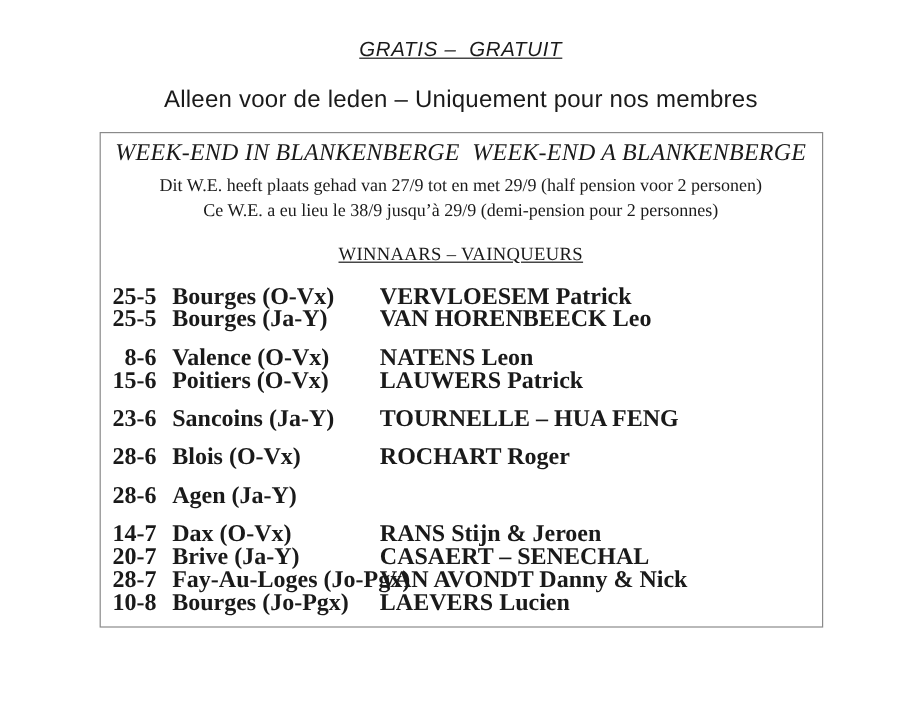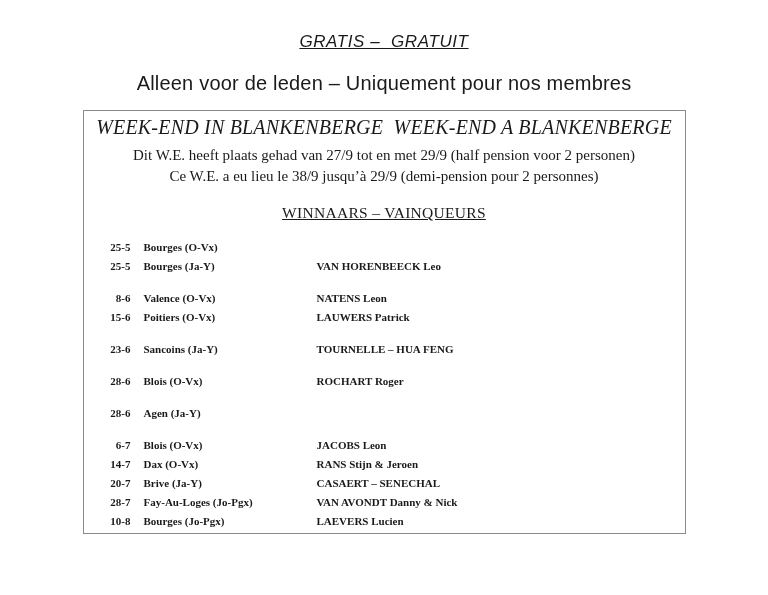--- a/index.html
+++ b/index.html
@@ -67,21 +67,21 @@
   .winners-heading {
     font-weight: normal;
     font-size: 15.5px;
     text-decoration: underline;
     letter-spacing: 0.3px;
   }
   .winners-list {
     margin-top: 16px;
     padding-left: 9px;
     font-weight: bold;
-    font-size: 11px;
+    font-size: 20px;
   }
   .winner-group { margin-bottom: 13px; }
   .winner-group:last-child { margin-bottom: 0; }
   .winner-row {
     display: grid;
     grid-template-columns: 38px 160px 1fr;
     column-gap: 13px;
     line-height: 19px;
   }
   .c-date { text-align: right; white-space: nowrap; }
@@ -107,20 +107,21 @@
     <div class="winners-heading-wrap">
       <span class="winners-heading">WINNAARS – VAINQUEURS</span>
     </div>
 
     <div class="winners-list">
 
       <div class="winner-group">
         <div class="winner-row">
           <span class="c-date">25-5</span>
           <span class="c-race">Bourges (O-Vx)</span>
+          <span class="c-winner">VERVLOESEM Patrick</span>
         </div>
         <div class="winner-row">
           <span class="c-date">25-5</span>
           <span class="c-race">Bourges (Ja-Y)</span>
           <span class="c-winner">VAN HORENBEECK Leo</span>
         </div>
       </div>
 
       <div class="winner-group">
         <div class="winner-row">
@@ -153,25 +154,20 @@
 
       <div class="winner-group">
         <div class="winner-row">
           <span class="c-date">28-6</span>
           <span class="c-race">Agen (Ja-Y)</span>
         </div>
       </div>
 
       <div class="winner-group">
         <div class="winner-row">
-          <span class="c-date">6-7</span>
-          <span class="c-race">Blois (O-Vx)</span>
-          <span class="c-winner">JACOBS Leon</span>
-        </div>
-        <div class="winner-row">
           <span class="c-date">14-7</span>
           <span class="c-race">Dax (O-Vx)</span>
           <span class="c-winner">RANS Stijn &amp; Jeroen</span>
         </div>
         <div class="winner-row">
           <span class="c-date">20-7</span>
           <span class="c-race">Brive (Ja-Y)</span>
           <span class="c-winner">CASAERT – SENECHAL</span>
         </div>
         <div class="winner-row">

